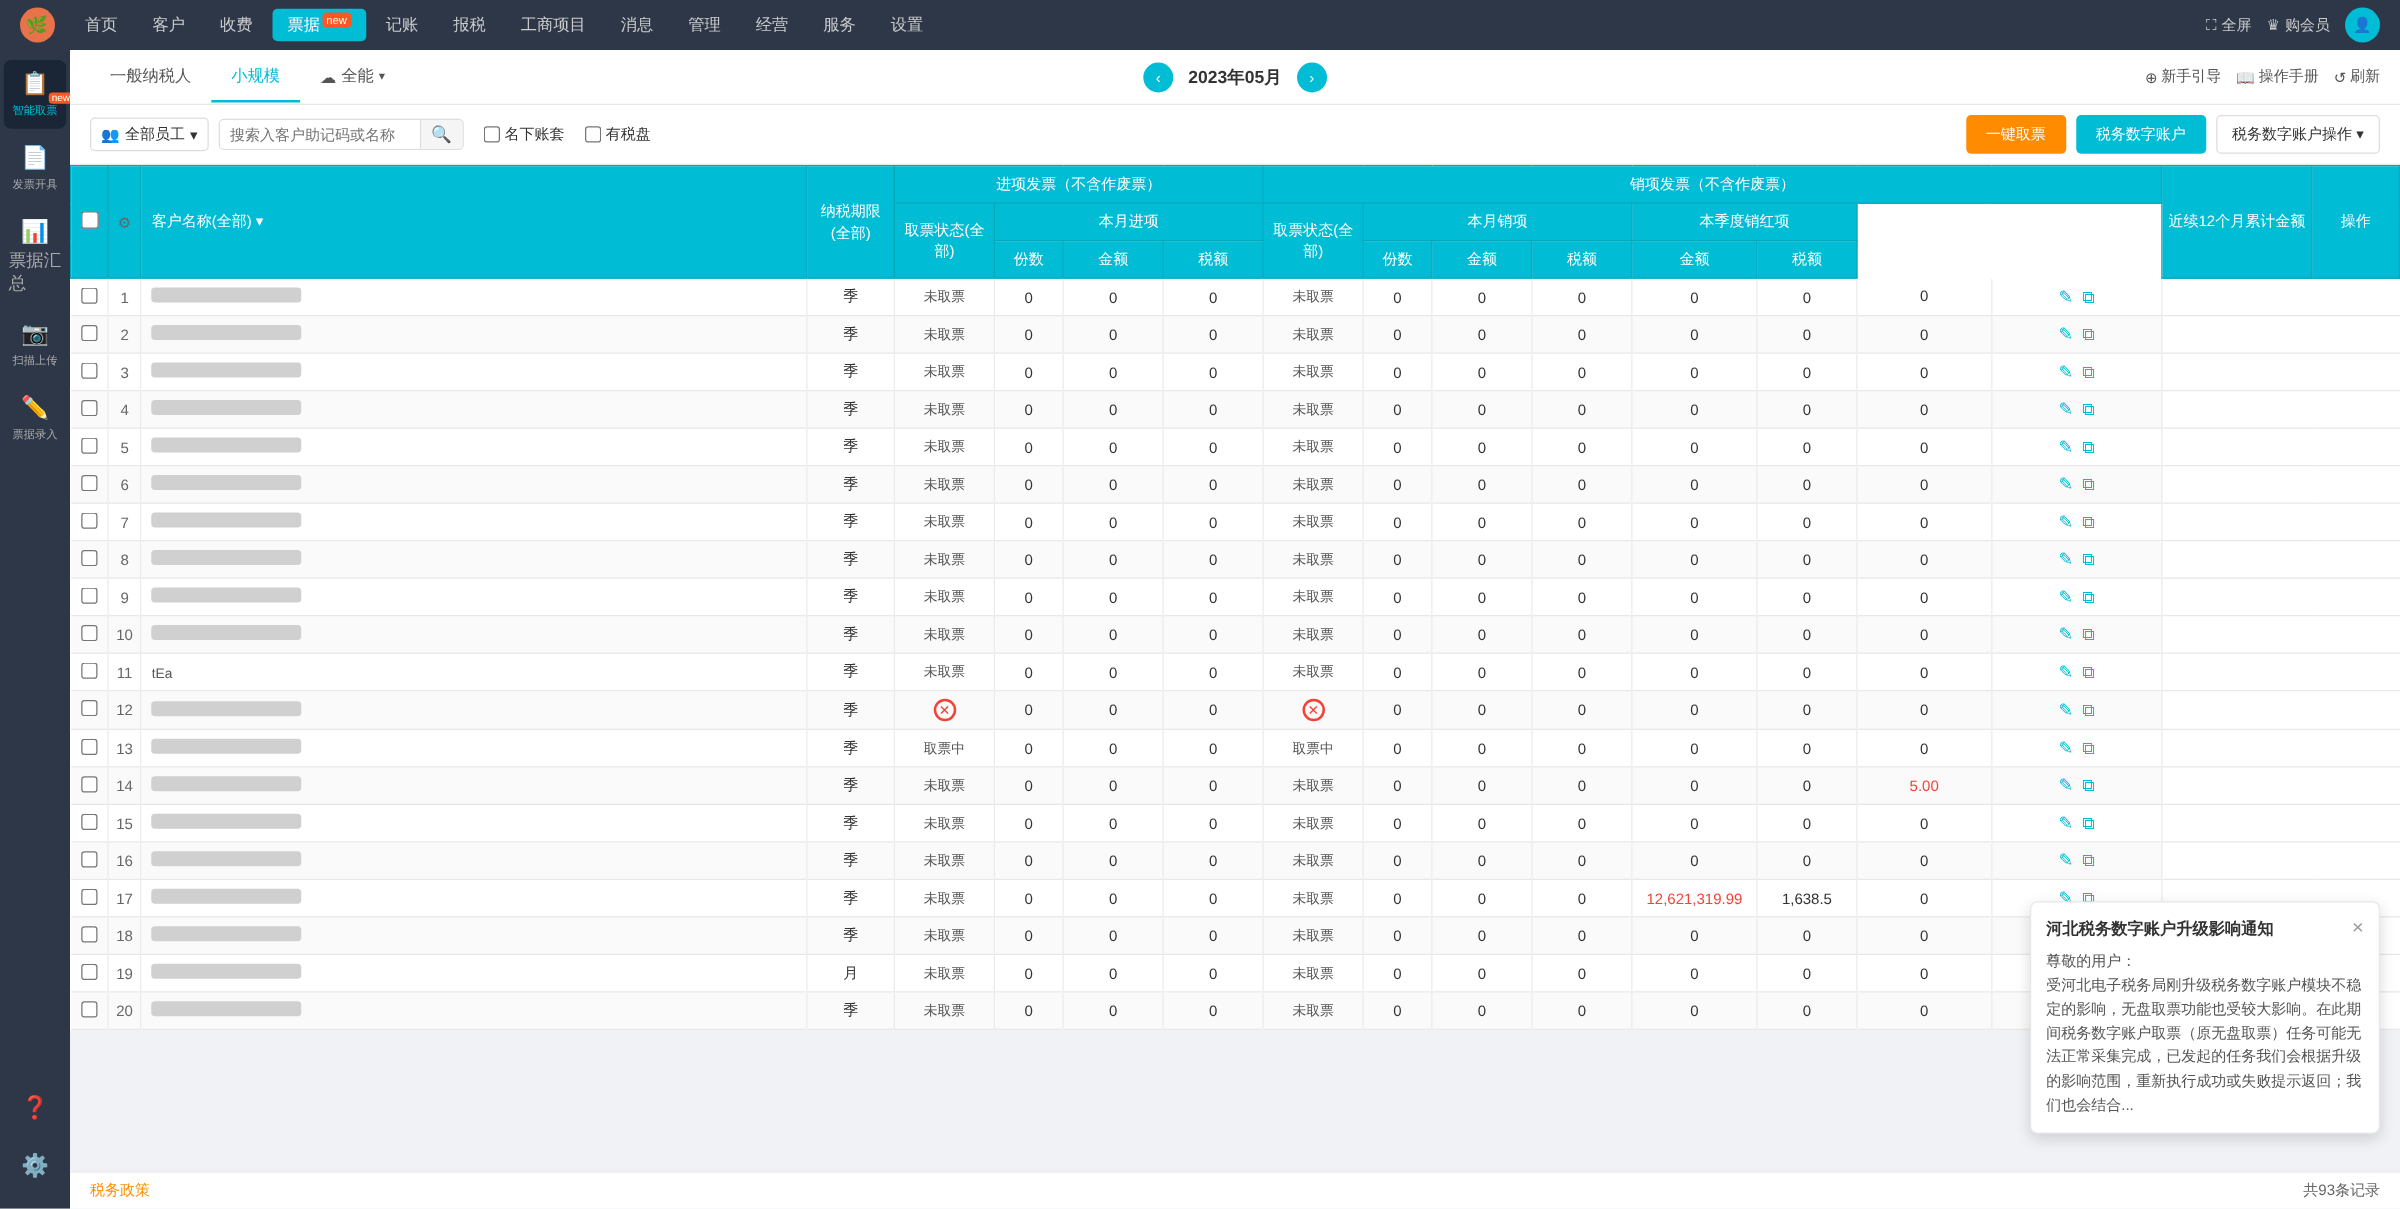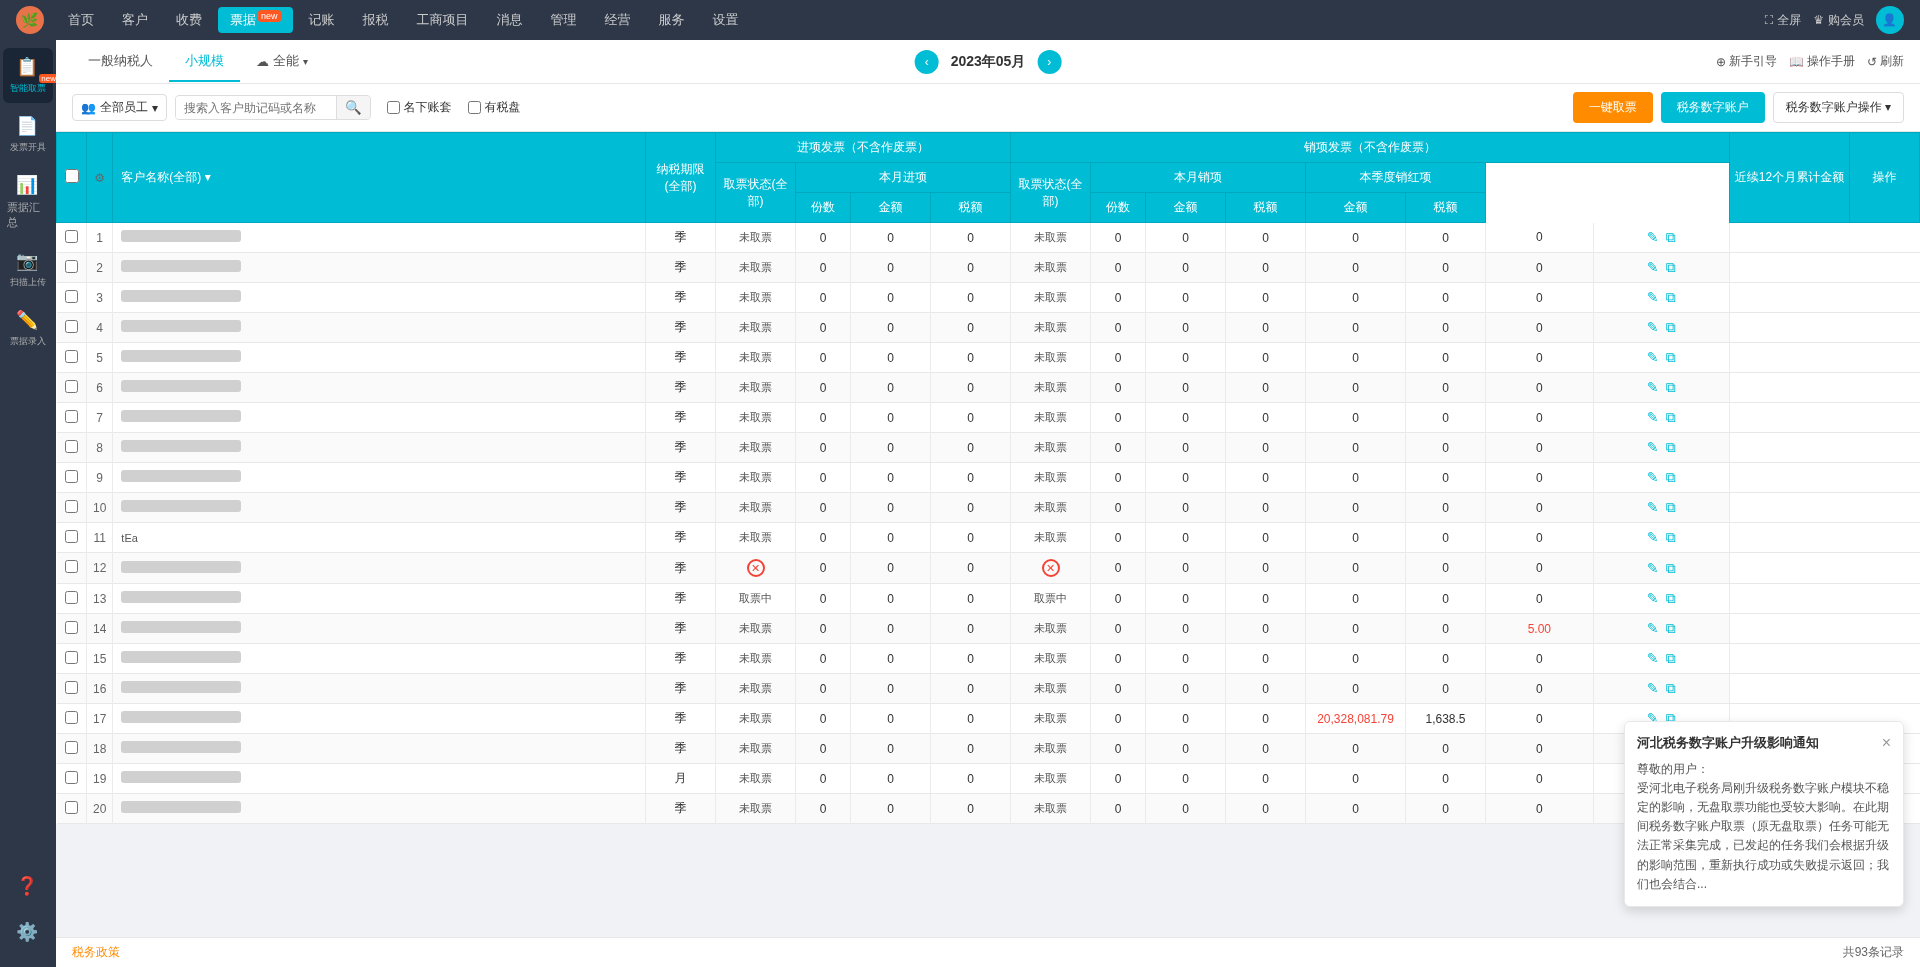--- a/index.html
+++ b/index.html
@@ -101,21 +101,21 @@
     <div class="sidebar-item active">
       <span class="si-icon">📋</span>
       <span style="font-size:9px; color:#00bcd4; position:relative;">智能取票<span style="background:#ff5722;color:white;font-size:8px;padding:0 2px;border-radius:3px;position:absolute;top:-8px;right:-12px;">new</span></span>
     </div>
     <div class="sidebar-item">
       <span class="si-icon">📄</span>
       <span style="font-size:9px;">发票开具</span>
     </div>
     <div class="sidebar-item">
       <span class="si-icon">📊</span>
-      <span style="font-size:11px;">票据汇总</span>
+      <span style="font-size:14px;">票据汇总</span>
     </div>
     <div class="sidebar-item">
       <span class="si-icon">📷</span>
       <span style="font-size:9px;">扫描上传</span>
     </div>
     <div class="sidebar-item">
       <span class="si-icon">✏️</span>
       <span style="font-size:9px;">票据录入</span>
     </div>
     <div style="margin-top: auto; padding-bottom: 16px; display:flex; flex-direction:column; align-items:center; gap:8px;">
@@ -551,21 +551,21 @@
     <td class="td-left" style="padding-left:8px;"><span class="td-blurred-block"></span></td>
     <td>季</td>
     <td><span class="status-badge">未取票</span></td>
     <td>0</td>
     <td>0</td>
     <td>0</td>
     <td><span class="status-badge">未取票</span></td>
     <td>0</td>
     <td>0</td>
     <td>0</td>
-    <td><span class="highlight-val">20,328,081.79</span></td>
+    <td><span class="highlight-val">12,621,319.99</span></td>
     <td><span>1,638.5</span></td>
     <td><span>0</span></td>
     <td>
       <span class="action-btn" title="编辑">✎</span>
       <span class="action-btn" title="复制">⧉</span>
     </td>
   </tr>
             <tr style="background-color: rgb(250, 250, 250);">
     <td style="text-align:center;"><input type="checkbox" style=""></td>
     <td class="row-num">18</td>

